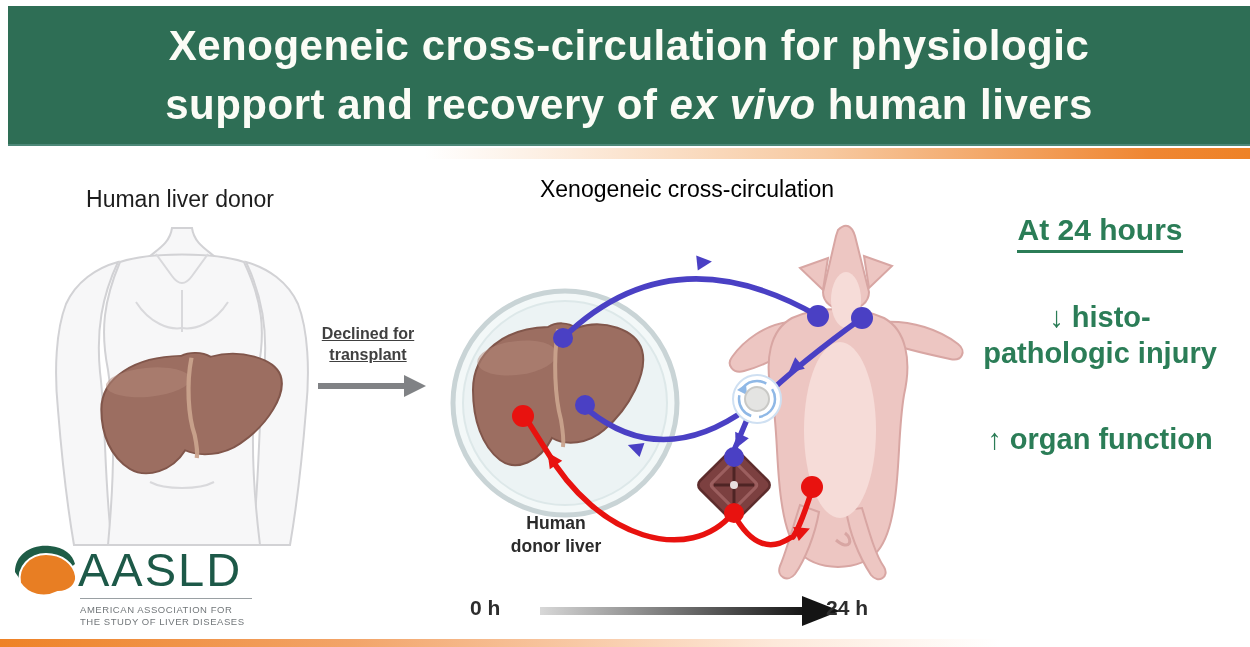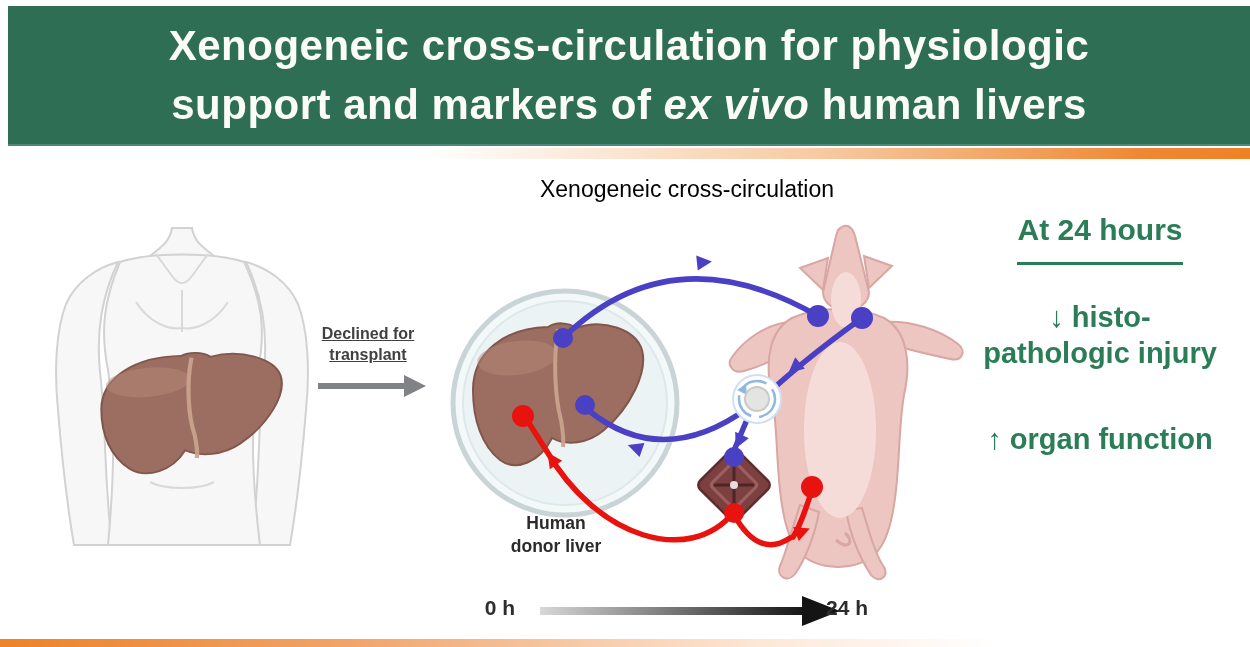--- a/index.html
+++ b/index.html
@@ -20,27 +20,27 @@
   
   .h-left{left:30px;top:186px;width:300px;text-align:center;font-size:23px;font-weight:500;color:#1d1d1d;}
   .h-center{left:512px;top:176px;width:350px;text-align:center;font-size:23px;font-weight:500;color:#000000;}
   .declined{left:306px;top:323px;width:124px;text-align:center;font-size:16px;font-weight:600;
             color:#404040;line-height:21px;text-decoration:underline;}
   .liver-label{left:486px;top:512px;width:140px;text-align:center;font-size:17.5px;font-weight:700;
             color:#2b2b2b;line-height:23px;}
   .swine-label{left:771px;top:416px;width:137px;padding:3px 0;text-align:center;font-size:17px;
             font-weight:500;color:#3a3a3a;line-height:24px;background:rgba(245,247,251,.88);border-radius:2px;}
   .tl-txt{top:596px;font-size:21px;font-weight:bold;color:#2d2d2d;}
-  .tl-start{left:470px;width:60px;text-align:center;}
+  .tl-start{left:470px;width:60px;text-align:left;}
   .tl-end{left:826px;width:74px;text-align:left;}
 
   
   .rp{color:var(--finding-green,#2B7D57);font-weight:bold;text-align:center;}
   .rp-heading{left:955px;top:213px;width:290px;font-size:30px;}
-  .rp-heading span{display:inline-block;border-bottom:3px solid currentColor;padding-bottom:15px;}
+  .rp-heading span{display:inline-block;border-bottom:3px solid currentColor;padding-bottom:3px;}
   .finding{left:950px;width:300px;font-size:29px;line-height:36px;}
   .f1{top:299px;} .f2{top:421px;} .f3{top:505px;}
 
   
   .logo{left:12px;top:540px;width:300px;height:96px;}
   .logo-mark{position:absolute;left:0;top:2px;}
   .logo-word{position:absolute;left:66px;top:2px;font-size:47px;font-weight:400;letter-spacing:2px;
              color:var(--logo-green,#1D5948);}
   .logo-rule{position:absolute;left:68px;top:58px;width:172px;height:1px;background:#9aa0a3;}
   .logo-org{position:absolute;left:68px;top:64px;width:190px;font-size:9.5px;line-height:12px;
@@ -57,21 +57,21 @@
   .blue-fill{fill:var(--circuit-blue,#4A40C4);}
   .red-fill{fill:var(--circuit-red,#E8120F);}
 </style>
 </head>
 <body>
 
 <div class="stage">
 
   <div class="abs banner">
     <div class="t">Xenogeneic cross-circulation for physiologic</div>
-    <div class="t"><span>support and markers of </span><i>ex vivo</i><span> human livers</span></div>
+    <div class="t"><span>support and recovery of </span><i>ex vivo</i><span> human livers</span></div>
   </div>
   <div class="abs stripe-top"></div>
   <div class="abs stripe-bottom"></div>
 
   <svg class="abs art" width="1250" height="647" viewBox="0 0 1250 647">
     <defs>
       <path id="arrow" d="M0,-7.5 L15,0 L0,7.5 Z"></path>
       <g id="liver-shape">
         <ellipse cx="512" cy="448" rx="16" ry="13" fill="#4f9e57" stroke="#3c7d45" stroke-width="2"></ellipse>
         <path d="M473,390 C473,352 505,328 548,327 C556,322 568,322 576,328
@@ -180,20 +180,21 @@
         <linearGradient id="tl" x1="0" y1="0" x2="1" y2="0">
           <stop offset="0" stop-color="#d8d8d8"></stop>
             <stop offset="1" stop-color="#141414"></stop>
         </linearGradient>
       </defs>
       <rect x="540" y="607" width="266" height="8" fill="url(#tl)"></rect>
       <path d="M802,596 L840,611 L802,626 Z" fill="#141414"></path>
     </g>
   </svg>
 
+  <div class="abs h-left">Human liver donor</div>
   <div class="abs h-center">Xenogeneic cross-circulation</div>
 
   <div class="abs declined">
     <div>Declined for</div>
     <div>transplant</div>
   </div>
 
 
   <div class="abs liver-label">
     <div>Human</div>
@@ -208,14 +209,26 @@
   </div>
   <div class="abs rp finding f2">
     <div>↑ organ function</div>
     <div></div>
   </div>
   <div class="abs rp finding f1">
     <div>↓ histo-</div>
     <div>pathologic injury</div>
   </div>
 
+  <div class="abs logo">
+    <svg class="logo-mark" width="70" height="64" viewBox="0 0 70 64">
+      <path d="M3,30 C3,12 20,2 38,4 C52,5 61,13 63,22 L57,27 C49,13 30,9 18,19 C10,25 8,31 9,39 Z" fill="#1E5C46"></path>
+      <path d="M8,41 C5,25 18,12 34,12 C50,12 62,22 64,34 C65,42 58,50 46,50 C32,57 16,53 8,41 Z" fill="#E87E23" stroke="#ffffff" stroke-width="2"></path>
+    </svg>
+    <div class="logo-word">AASLD</div>
+    <div class="logo-rule"></div>
+    <div class="logo-org">
+      <div>AMERICAN ASSOCIATION FOR</div>
+      <div>THE STUDY OF LIVER DISEASES</div>
+    </div>
+  </div>
 
 </div>
 
 </body></html>

